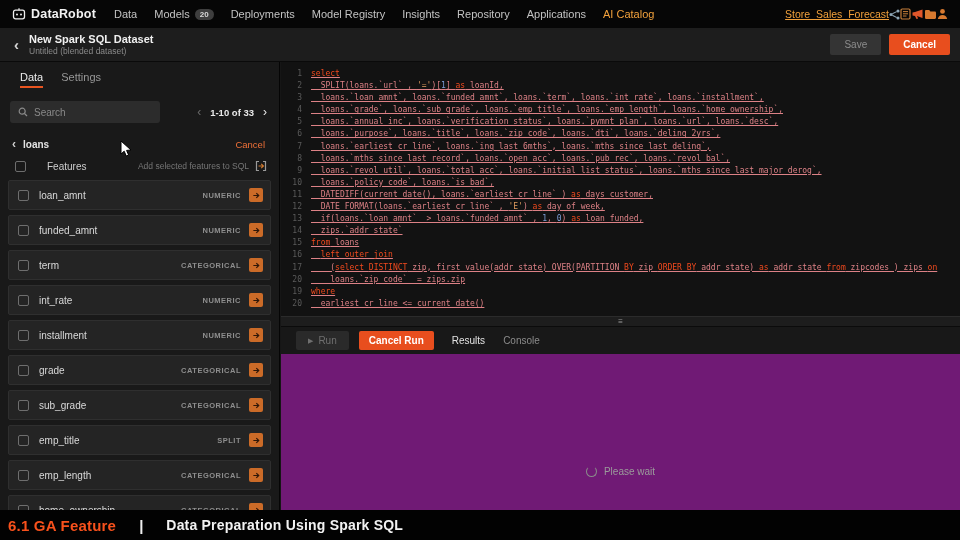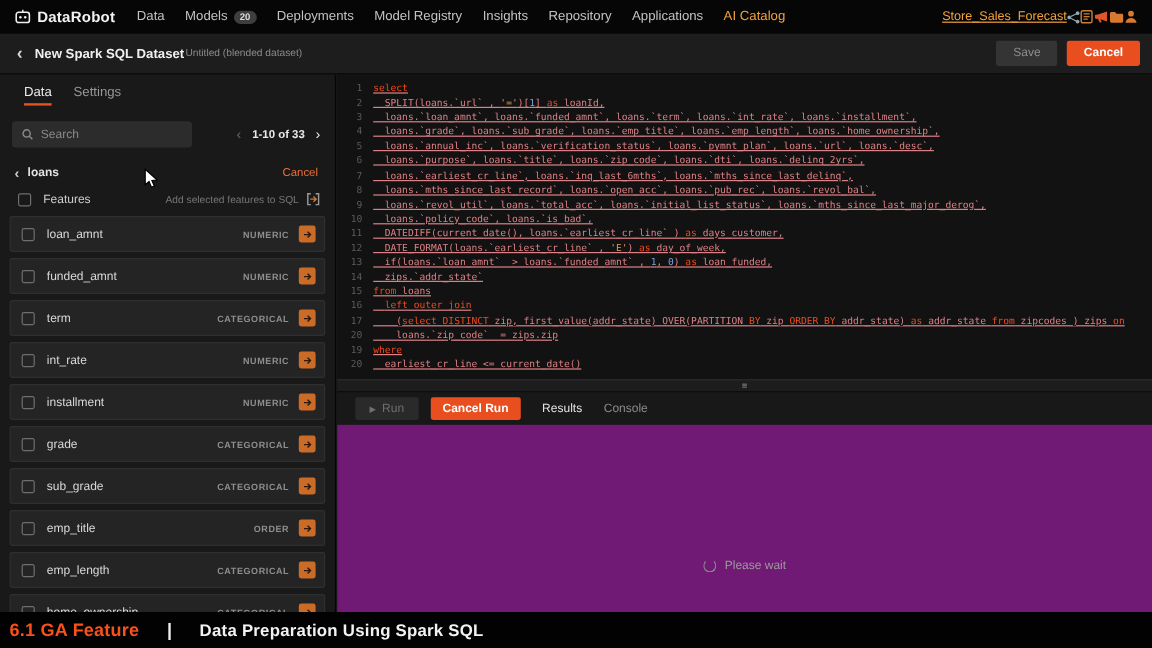--- a/index.html
+++ b/index.html
@@ -14,21 +14,21 @@
 .nav-item{color:#c3c3c3;font-size:11px;cursor:pointer;display:flex;align-items:center;gap:5px;white-space:nowrap;}
 .nav-item.active{color:#f2a13c;}
 .nav-badge{background:#3e3e3e;color:#d8d8d8;font-size:8px;padding:1px 5px;border-radius:8px;font-weight:bold;}
 .topnav-right{margin-left:auto;display:flex;align-items:center;}
 .project-link{color:#f2a13c;font-size:10.5px;text-decoration:underline;cursor:pointer;}
 .tn-icon{cursor:pointer;display:block;}
 
 
 .header{position:absolute;top:28px;left:0;right:0;height:34px;background:#1d1d1d;border-bottom:1px solid #0a0a0a;display:flex;align-items:center;padding:0 10px;z-index:3;}
 .back-chevron{color:#d5d5d5;font-size:15px;margin:0 10px 0 4px;cursor:pointer;font-weight:bold;}
-.title-block{display:flex;gap:1px;}
+.title-block{display:flex;flex-direction:column;gap:1px;}
 .page-title{color:#f0f0f0;font-size:11px;font-weight:bold;}
 .page-subtitle{color:#8b8b8b;font-size:8.5px;}
 .header-actions{margin-left:auto;display:flex;gap:8px;}
 .btn{font-size:10px;border:none;border-radius:2px;padding:5px 14px;cursor:pointer;font-family:inherit;}
 .btn-save{background:#343434;color:#8d8d8d;}
 .btn-cancel{background:#e84e1e;color:#fff;font-weight:bold;}
 
 
 .sidebar{position:absolute;top:62px;left:0;width:280px;height:448px;background:#191919;border-right:1px solid #050505;overflow:hidden;}
 .panel-tabs{display:flex;gap:18px;padding:9px 0 6px 20px;}
@@ -40,21 +40,21 @@
 .search-box input::placeholder{color:#8a8a8a;}
 .pager{display:flex;align-items:center;gap:9px;margin-left:auto;}
 .pg-arrow{font-size:12px;color:#6a6a6a;cursor:pointer;line-height:1;}
 .pg-arrow.lit{color:#e9e9e9;}
 .pg-text{font-size:9.5px;font-weight:bold;color:#e9e9e9;}
 .group-row{display:flex;align-items:center;padding:8px 14px 6px 12px;}
 .group-chevron{color:#cfcfcf;font-size:12px;font-weight:bold;cursor:pointer;}
 .group-label{color:#e3e3e3;font-size:10px;font-weight:bold;margin-left:7px;}
 .cancel-link{margin-left:auto;color:#ee7038;font-size:9.5px;cursor:pointer;}
 .features-header{display:flex;align-items:center;padding:3px 12px 8px 15px;}
-.features-label{color:#cdcdcd;font-size:10px;margin-left:10px;}
+.features-label{color:#cdcdcd;font-size:10px;margin-left:21px;}
 .features-hint{margin-left:auto;color:#767676;font-size:8.5px;margin-right:6px;}
 .checkbox{width:11px;height:11px;border:1px solid #6e6e6e;border-radius:2px;flex:none;cursor:pointer;}
 .feature-list{padding:0 8px;}
 .feature-row{height:30px;background:#242424;border:1px solid #2f2f2f;border-radius:2px;margin-bottom:5px;display:flex;align-items:center;padding:0 7px 0 9px;cursor:pointer;}
 .feature-name{color:#d9d9d9;font-size:10px;margin-left:10px;}
 .feature-type{margin-left:auto;color:#8e8e8e;font-size:7.5px;font-weight:bold;letter-spacing:.5px;}
 .insert-icon{width:14px;height:14px;background:#cb6b28;border-radius:2px;margin-left:8px;display:flex;align-items:center;justify-content:center;flex:none;cursor:pointer;}
 
 
 .editor{position:absolute;left:281px;top:62px;width:679px;height:254px;background:#121212;display:flex;padding-top:6px;overflow:hidden;}
@@ -254,21 +254,21 @@
           <span class="feature-type">CATEGORICAL</span>
           <span class="insert-icon">
             <svg width="9" height="9" viewBox="0 0 10 10">
               <path d="M1.5 5h5.5M4.8 2.3 7.5 5 4.8 7.7" stroke="#2e1608" stroke-width="1.3" fill="none"></path>
             </svg>
           </span>
         </div>
         <div class="feature-row">
           <span class="checkbox"></span>
           <span class="feature-name">emp_title</span>
-          <span class="feature-type">ORDER</span>
+          <span class="feature-type">SPLIT</span>
           <span class="insert-icon">
             <svg width="9" height="9" viewBox="0 0 10 10">
               <path d="M1.5 5h5.5M4.8 2.3 7.5 5 4.8 7.7" stroke="#2e1608" stroke-width="1.3" fill="none"></path>
             </svg>
           </span>
         </div>
         <div class="feature-row">
           <span class="checkbox"></span>
           <span class="feature-name">emp_length</span>
           <span class="feature-type">CATEGORICAL</span>

